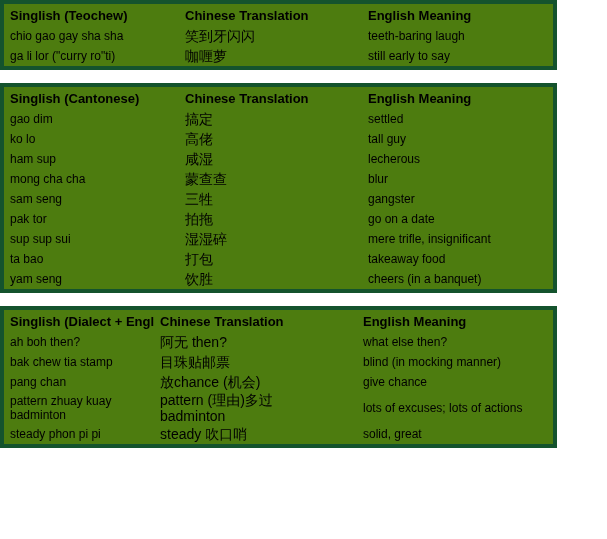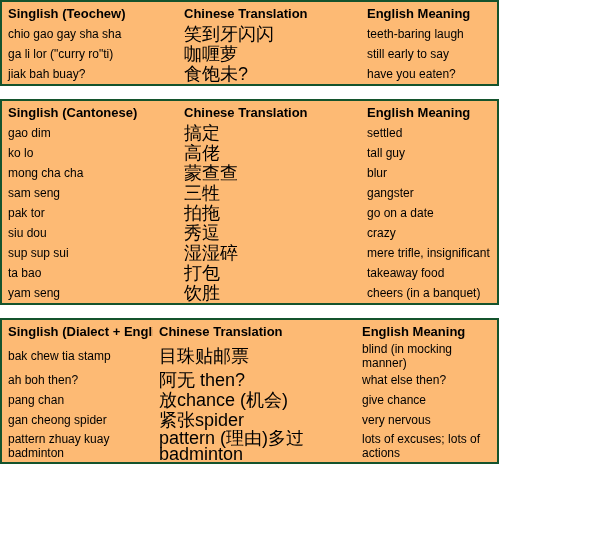--- a/index.html
+++ b/index.html
@@ -10,45 +10,45 @@
     font-family: "Liberation Sans", sans-serif;
   }
   .page {
     width: 607px;
     height: 539px;
     background: #ffffff;
     overflow: hidden;
   }
   table.vocab {
     border-collapse: collapse;
-    width: 499px;
+    width: 557px;
     table-layout: fixed;
-    border: 2px solid #14532d;
+    border: 4px solid #14532d;
     box-sizing: border-box;
-    background: #fdba74;
+    background: #4d7c0f;
   }
   table.vocab.gap-below { margin-bottom: 13px; }
   th, td {
     text-align: left;
     vertical-align: middle;
     padding: 0 2px 0 6px;
     overflow: hidden;
   }
   th {
     font-weight: bold;
     font-size: 13px;
     height: 22px;
     white-space: nowrap;
   }
   td {
     font-size: 12px;
     height: 20px;
   }
   td.chinese {
-    font-size: 18px;
+    font-size: 14px;
     line-height: 16px;
     font-family: "Liberation Sans", sans-serif;
   }
   td.singlish span.it { }
   td.singlish span.rm { font-style: normal; }
   
   table.cols-a col.c0 { width: 177px; }
   table.cols-a col.c1 { width: 183px; }
   table.cols-a col.c2 { width: auto;  }
   
@@ -78,25 +78,20 @@
         <tr>
           <td class="singlish"><span class="it">chio gao gay sha sha</span></td>
           <td class="chinese">笑到牙闪闪</td>
           <td class="english">teeth-baring laugh</td>
         </tr>
         <tr>
           <td class="singlish"><span class="it">ga li lor ("curry ro"ti)</span></td>
           <td class="chinese">咖喱萝</td>
           <td class="english">still early to say</td>
         </tr>
-        <tr>
-          <td class="singlish"><span class="it">jiak bah buay?</span></td>
-          <td class="chinese">食饱未?</td>
-          <td class="english">have you eaten?</td>
-        </tr>
       </tbody>
   </table>
 
   <table class="vocab cols-a gap-below">
     <colgroup>
         <col class="c0">
         <col class="c1">
         <col class="c2">
       </colgroup>
     <thead>
@@ -111,38 +106,38 @@
           <td class="singlish"><span class="it">gao dim</span></td>
           <td class="chinese">搞定</td>
           <td class="english">settled</td>
         </tr>
         <tr>
           <td class="singlish"><span class="it">ko lo</span></td>
           <td class="chinese">高佬</td>
           <td class="english">tall guy</td>
         </tr>
         <tr>
+          <td class="singlish"><span class="it">ham sup</span></td>
+          <td class="chinese">咸湿</td>
+          <td class="english">lecherous</td>
+        </tr>
+        <tr>
           <td class="singlish"><span class="it">mong cha cha</span></td>
           <td class="chinese">蒙查查</td>
           <td class="english">blur</td>
         </tr>
         <tr>
           <td class="singlish"><span class="it">sam seng</span></td>
           <td class="chinese">三牲</td>
           <td class="english">gangster</td>
         </tr>
         <tr>
           <td class="singlish"><span class="it">pak tor</span></td>
           <td class="chinese">拍拖</td>
           <td class="english">go on a date</td>
-        </tr>
-        <tr>
-          <td class="singlish"><span class="it">siu dou</span></td>
-          <td class="chinese">秀逗</td>
-          <td class="english">crazy</td>
         </tr>
         <tr>
           <td class="singlish"><span class="it">sup sup sui</span></td>
           <td class="chinese">湿湿碎</td>
           <td class="english">mere trifle, insignificant</td>
         </tr>
         <tr>
           <td class="singlish"><span class="it">ta bao</span></td>
           <td class="chinese">打包</td>
           <td class="english">takeaway food</td>
@@ -163,40 +158,40 @@
       </colgroup>
     <thead>
         <tr>
           <th>Singlish (Dialect + English)</th>
           <th>Chinese Translation</th>
           <th>English Meaning</th>
         </tr>
       </thead>
     <tbody>
         <tr>
+          <td class="singlish"><span class="it">ah boh</span><span class="rm"> then?</span></td>
+          <td class="chinese">阿无 then?</td>
+          <td class="english">what else then?</td>
+        </tr>
+        <tr>
           <td class="singlish"><span class="it">bak chew tia</span><span class="rm"> stamp</span></td>
           <td class="chinese">目珠贴邮票</td>
           <td class="english">blind (in mocking manner)</td>
-        </tr>
-        <tr>
-          <td class="singlish"><span class="it">ah boh</span><span class="rm"> then?</span></td>
-          <td class="chinese">阿无 then?</td>
-          <td class="english">what else then?</td>
         </tr>
         <tr>
           <td class="singlish"><span class="it">pang</span><span class="rm"> chan</span></td>
           <td class="chinese">放chance (机会)</td>
           <td class="english">give chance</td>
         </tr>
         <tr>
-          <td class="singlish"><span class="it">gan cheong</span><span class="rm"> spider</span></td>
-          <td class="chinese">紧张spider</td>
-          <td class="english">very nervous</td>
-        </tr>
-        <tr>
           <td class="singlish"><span class="rm">pattern </span><span class="it">zhuay kuay</span><span class="rm"> badminton</span></td>
           <td class="chinese">pattern (理由)多过<br>badminton</td>
           <td class="english">lots of excuses; lots of actions</td>
+        </tr>
+        <tr>
+          <td class="singlish"><span class="rm">steady </span><span class="it">phon pi pi</span></td>
+          <td class="chinese">steady 吹口哨</td>
+          <td class="english">solid, great</td>
         </tr>
       </tbody>
   </table>
 
 </div>
 
 </body></html>

